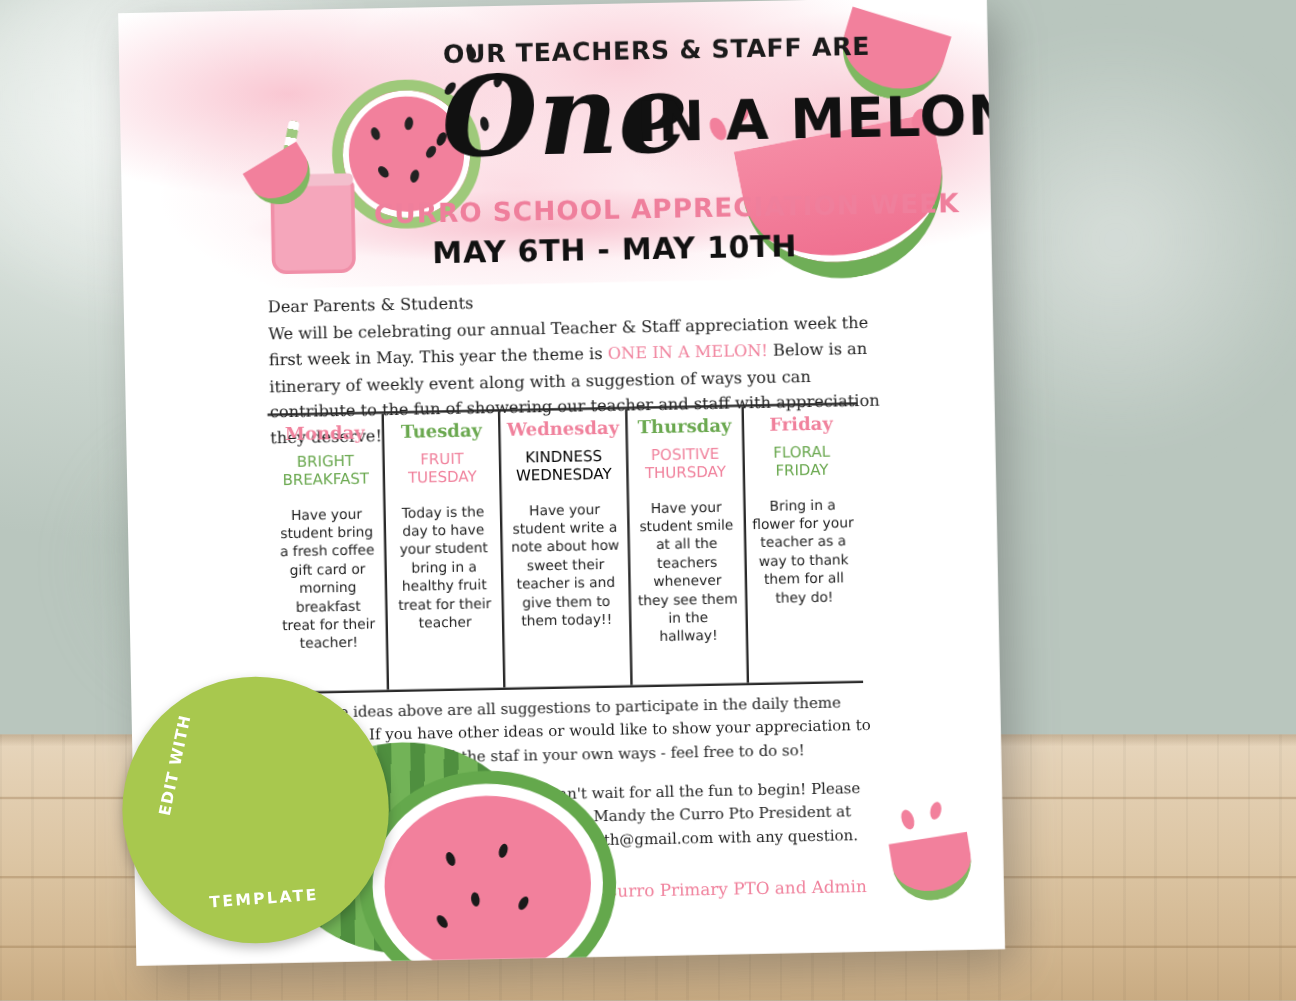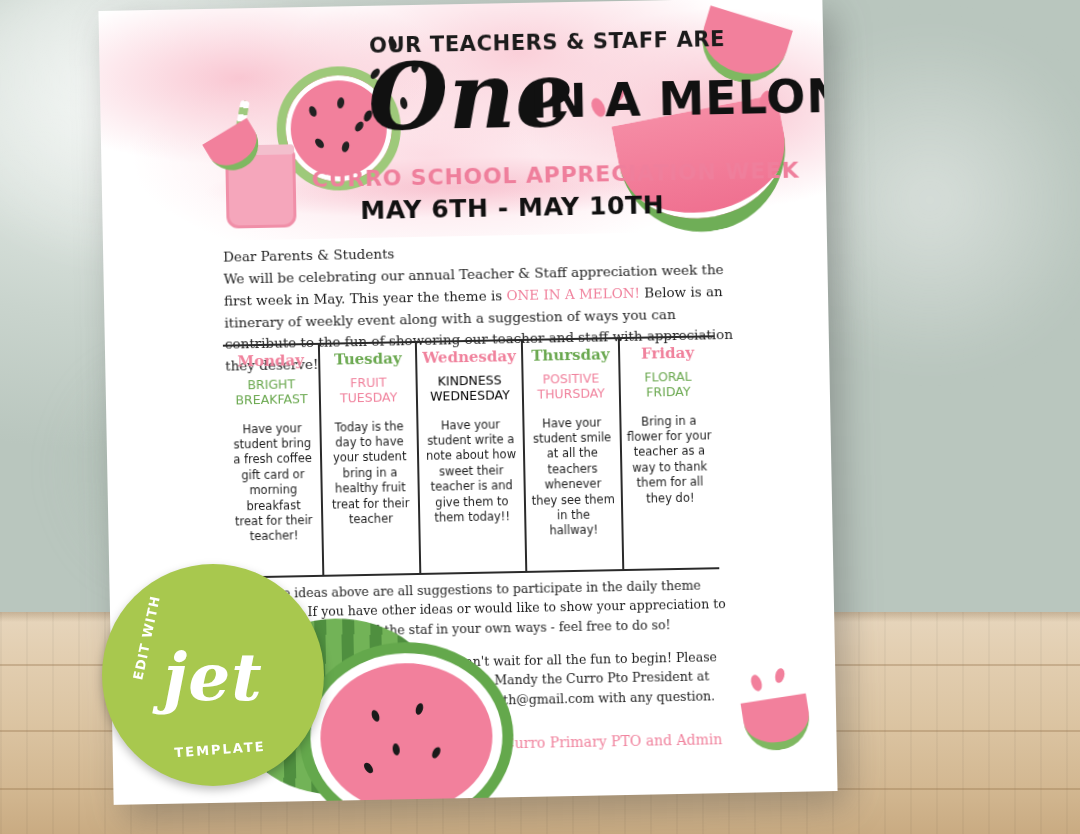--- a/index.html
+++ b/index.html
@@ -540,17 +540,16 @@
       </div>
       <div id="melon-foot-small"></div>
       <div class="splash" style="left:640px; top:676px; width:10px; height:17px; transform:rotate(-18deg);"></div>
       <div class="splash" style="left:664px; top:670px; width:9px; height:15px; transform:rotate(14deg);"></div>
 
     </div>
   </div>
 
   <div id="badge">
     <div class="edit-with">EDIT WITH</div>
-    <div class="jet">jet</div>
     <div class="template">TEMPLATE</div>
   </div>
 
 </div>
 
 </body></html>

